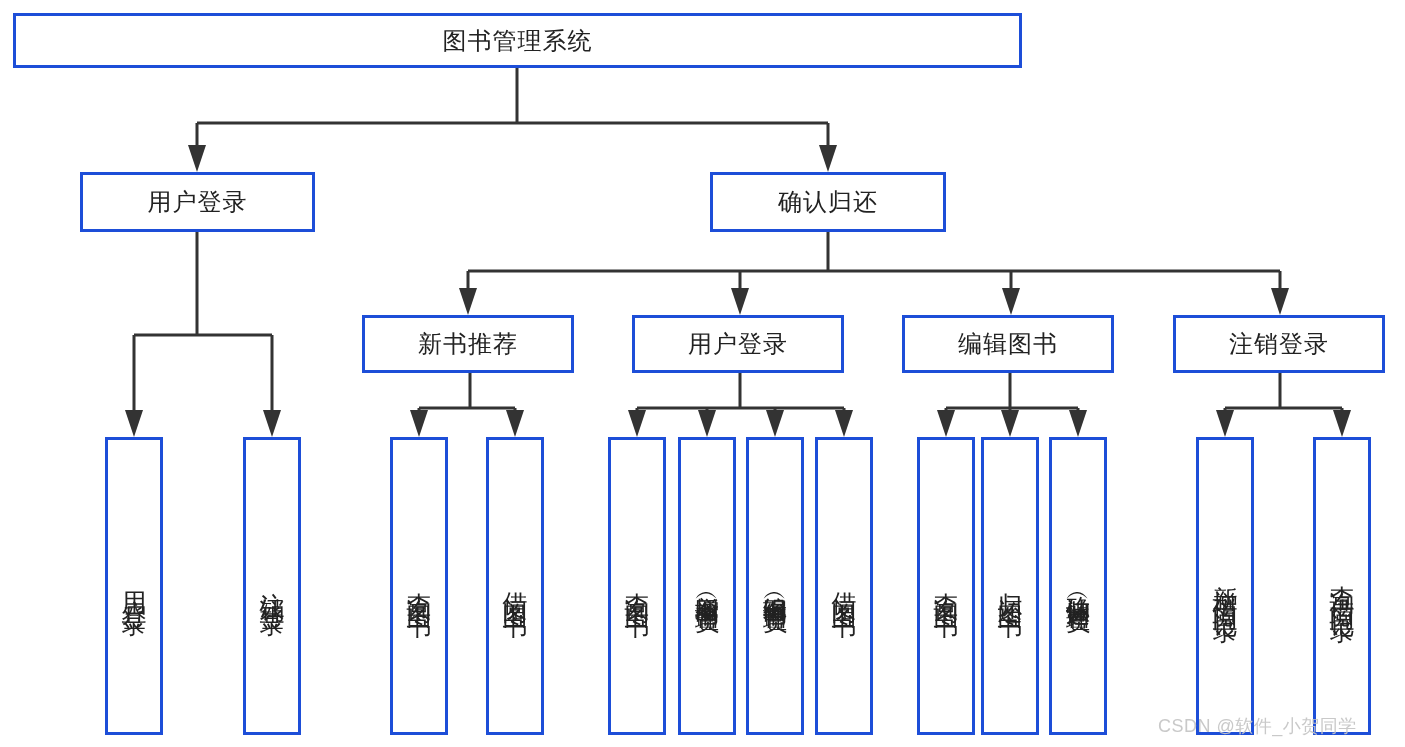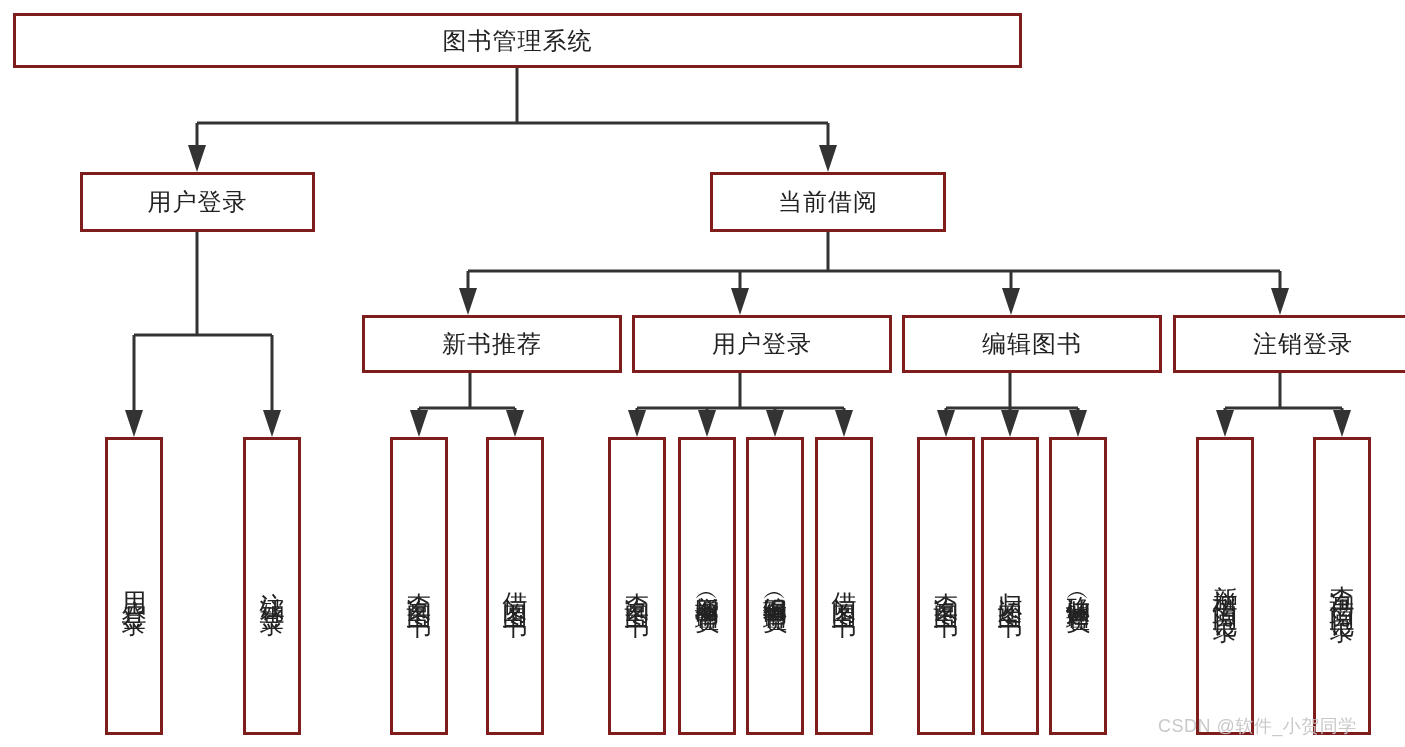--- a/index.html
+++ b/index.html
@@ -13,35 +13,35 @@
   }
   .wires {
     position: absolute;
     left: 0; top: 0;
     width: 1405px; height: 747px;
     pointer-events: none;
   }
   .node {
     position: absolute;
     box-sizing: border-box;
-    border: 3px solid #7f1d1d;
+    border: 3px solid #1d4ed8;
     background: #ffffff;
     display: flex;
     align-items: center;
     justify-content: center;
     color: #222222;
   }
   .h-label {
     font-size: 24px;
     letter-spacing: 1px;
     white-space: nowrap;
   }
   .root-box  { left: 13px;  top: 13px;  width: 1009px; height: 55px; }
   .lvl2      { top: 172px; height: 60px; }
-  .lvl3      { top: 315px; width: 260px; height: 58px; align-items: center; }
+  .lvl3      { top: 315px; width: 212px; height: 58px; align-items: center; }
   .leaf      { top: 437px; width: 58px;  height: 298px; }
   .v-label {
     writing-mode: vertical-rl;
     text-orientation: mixed;
     font-size: 25px;
     letter-spacing: 7px;
     line-height: 1;
     white-space: nowrap;
   }
   .v-label.tight {
@@ -98,21 +98,21 @@
   </svg>
 
   <div class="node root-box">
     <span class="h-label">图书管理系统</span>
   </div>
 
   <div class="node lvl2" style="left:80px; width:235px;">
     <span class="h-label">用户登录</span>
   </div>
   <div class="node lvl2" style="left:710px; width:236px;">
-    <span class="h-label">当前借阅</span>
+    <span class="h-label">确认归还</span>
   </div>
 
   <div class="node lvl3" style="left:362px;">
     <span class="h-label">新书推荐</span>
   </div>
   <div class="node lvl3" style="left:632px;">
     <span class="h-label">用户登录</span>
   </div>
   <div class="node lvl3" style="left:902px;">
     <span class="h-label">编辑图书</span>

